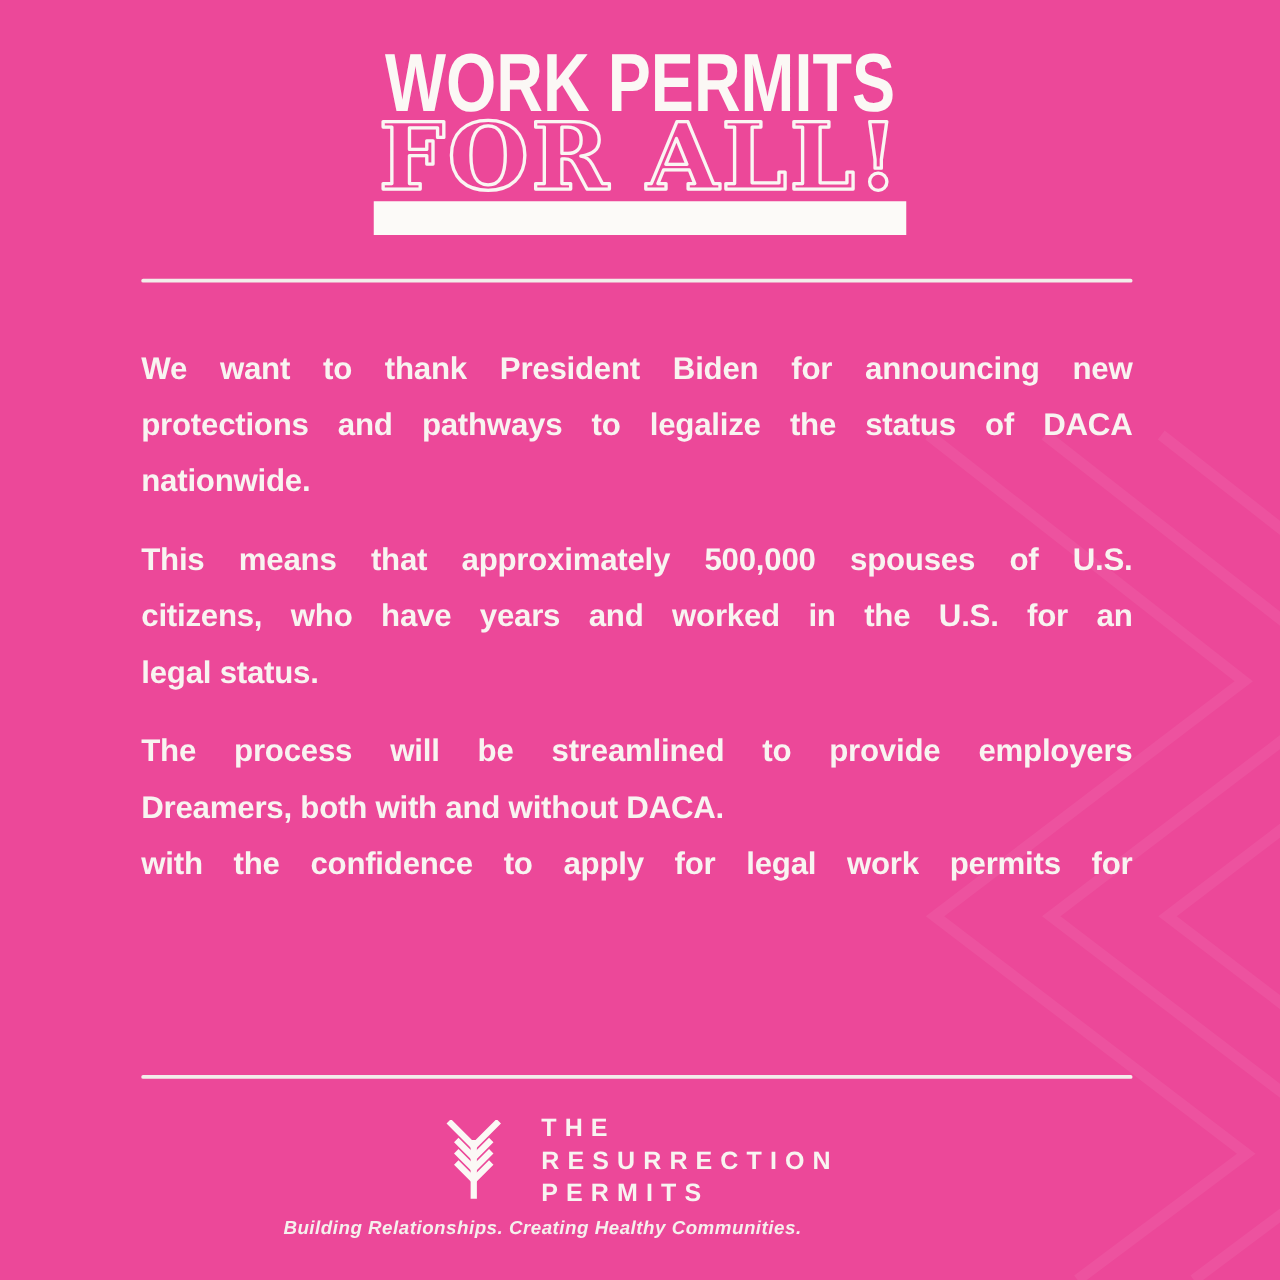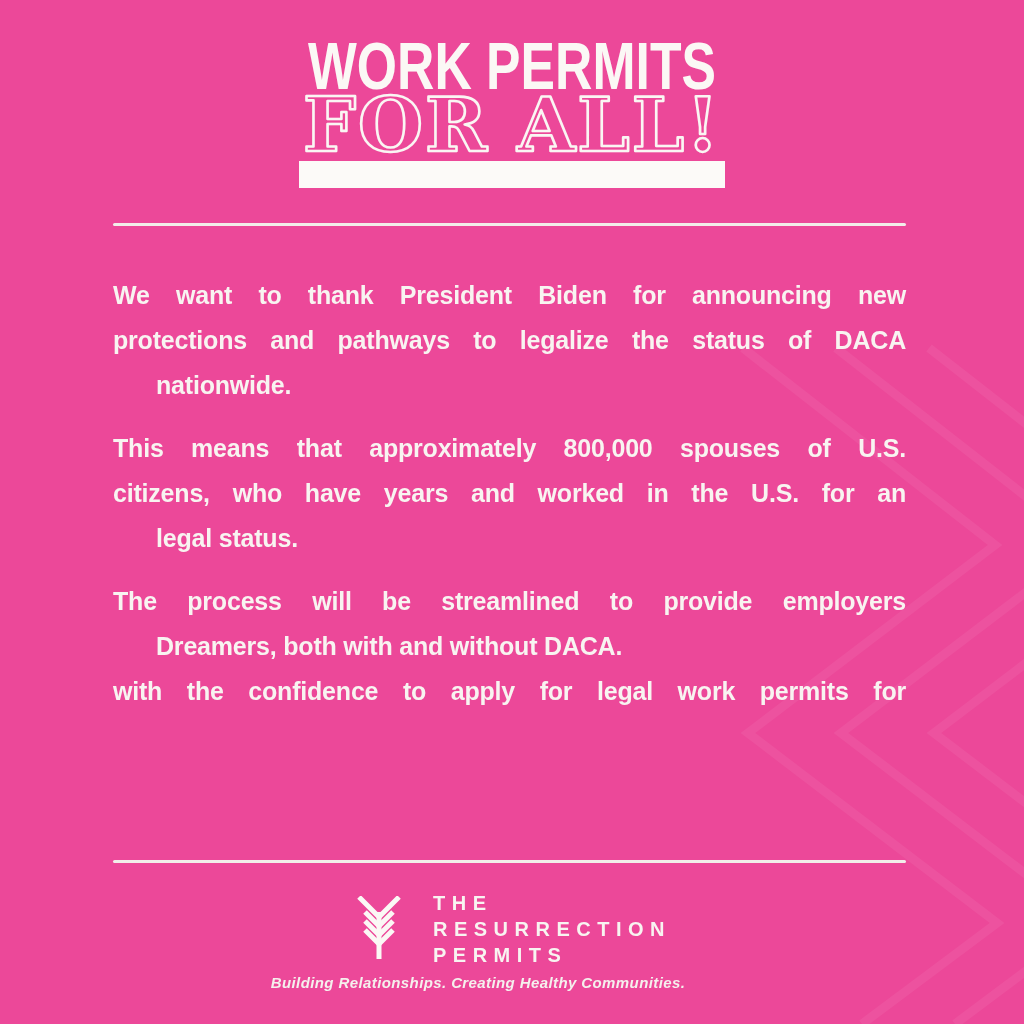--- a/index.html
+++ b/index.html
@@ -42,34 +42,34 @@
 
   
   .body-text{
     position:absolute;left:113px;top:273px;width:793px;
     color:#F8F4F1;font-size:25px;font-weight:700;
     letter-spacing:-0.2px;
   }
   .para{margin:0 0 18px 0;padding:0;}
   .bline{height:45px;line-height:45px;}
   .jline{text-align:justify;text-align-last:justify;}
-  .lline{text-align:left;margin-left:43px;}
+  .lline{text-align:left;}
 
   
   .logo-mark{position:absolute;left:356px;top:896px;width:46px;height:64px;}
   .logo-mark path{fill:none;stroke:#FBF8F5;stroke-width:5;stroke-linecap:butt;stroke-linejoin:miter;}
   .org-name{
     position:absolute;left:433px;top:890px;
     color:#F8F4F1;font-size:20px;font-weight:700;
     letter-spacing:6.5px;line-height:26px;white-space:nowrap;
   }
   .tagline{
     position:absolute;left:0;top:974px;width:868px;
     text-align:center;color:#F5F0ED;
-    font-size:15px;font-style:italic;font-weight:700;letter-spacing:0.4px;padding-left:44px;
+    font-size:15px;font-style:italic;font-weight:700;letter-spacing:0.4px;
   }
 </style>
 </head>
 <body>
 
 <div class="canvas">
 
   <svg class="pattern" viewBox="0 0 1024 1024" aria-hidden="true">
     <path d="M743 348 L995 545 L748 733 L997 923 L862 1024"></path>
     <path d="M836 348 L1088 545 L841 733 L1090 923 L955 1024"></path>
@@ -84,21 +84,21 @@
 
   <div class="divider divider-top"></div>
 
   <div class="body-text">
     <p class="para">
       <span class="bline jline" style="display:block">We want to thank President Biden for announcing new</span>
       <span class="bline jline" style="display:block">protections and pathways to legalize the status of DACA</span>
       <span class="bline lline" style="display:block">nationwide.</span>
     </p>
     <p class="para">
-      <span class="bline jline" style="display:block">This means that approximately 800,000 spouses of U.S.</span>
+      <span class="bline jline" style="display:block">This means that approximately 500,000 spouses of U.S.</span>
       <span class="bline jline" style="display:block">citizens, who have years and worked in the U.S. for an</span>
       <span class="bline lline" style="display:block">legal status.</span>
     </p>
     <p class="para">
       <span class="bline jline" style="display:block">The process will be streamlined to provide employers</span>
       <span class="bline lline" style="display:block">Dreamers, both with and without DACA.</span>
       <span class="bline jline" style="display:block">with the confidence to apply for legal work permits for</span>
     </p>
   </div>
 

